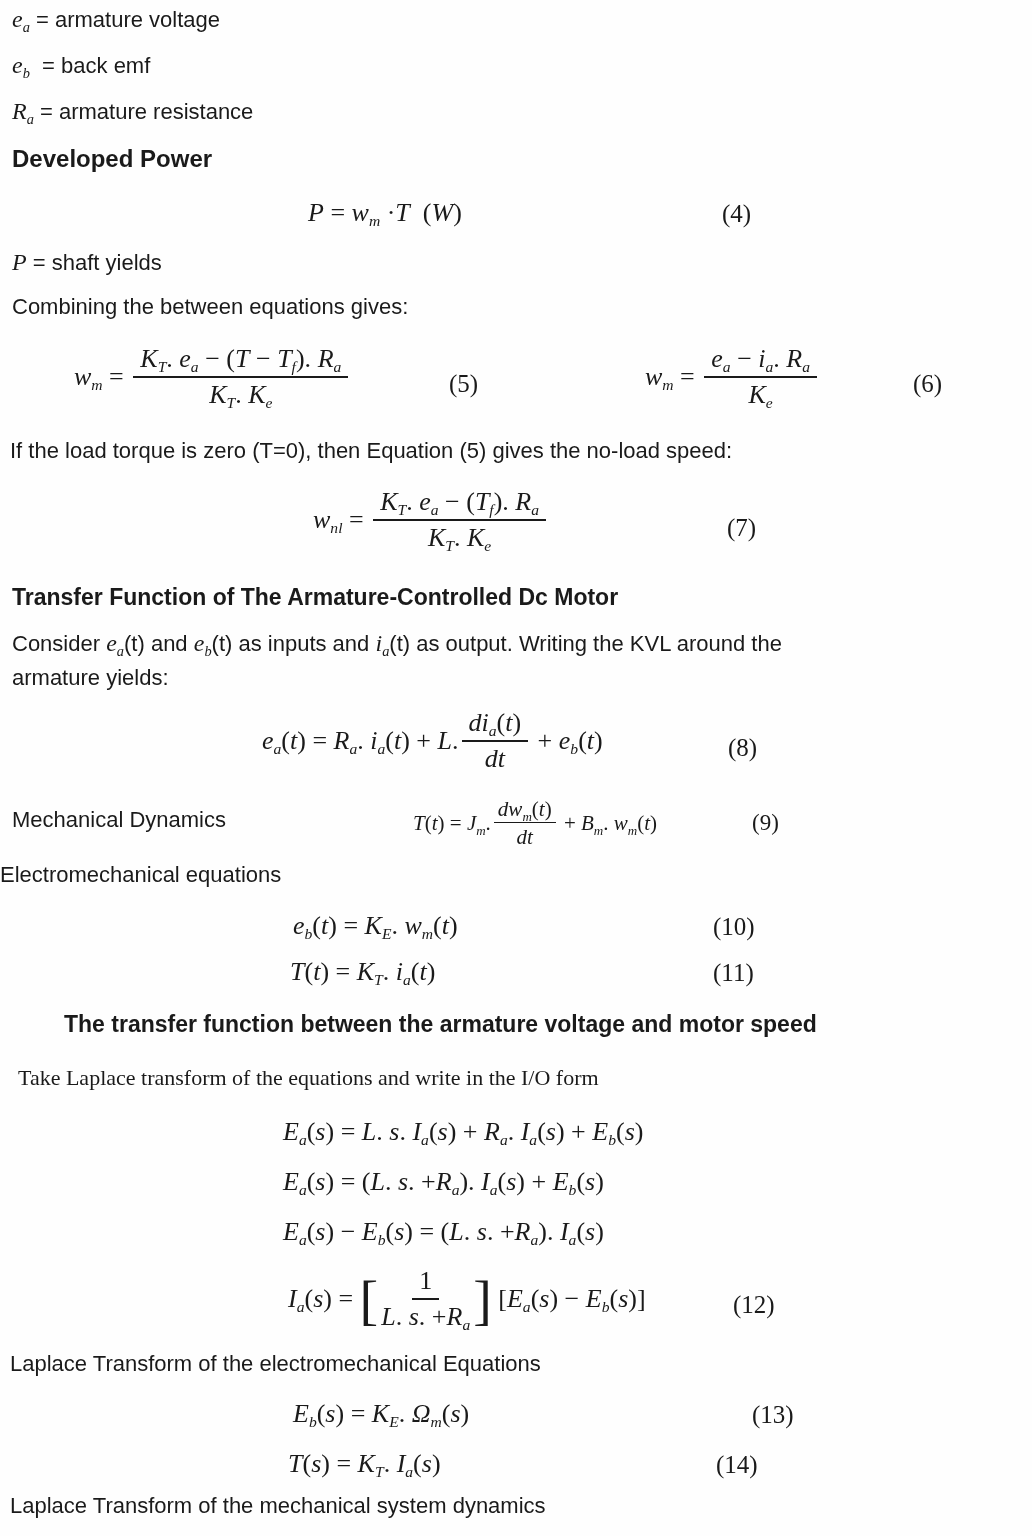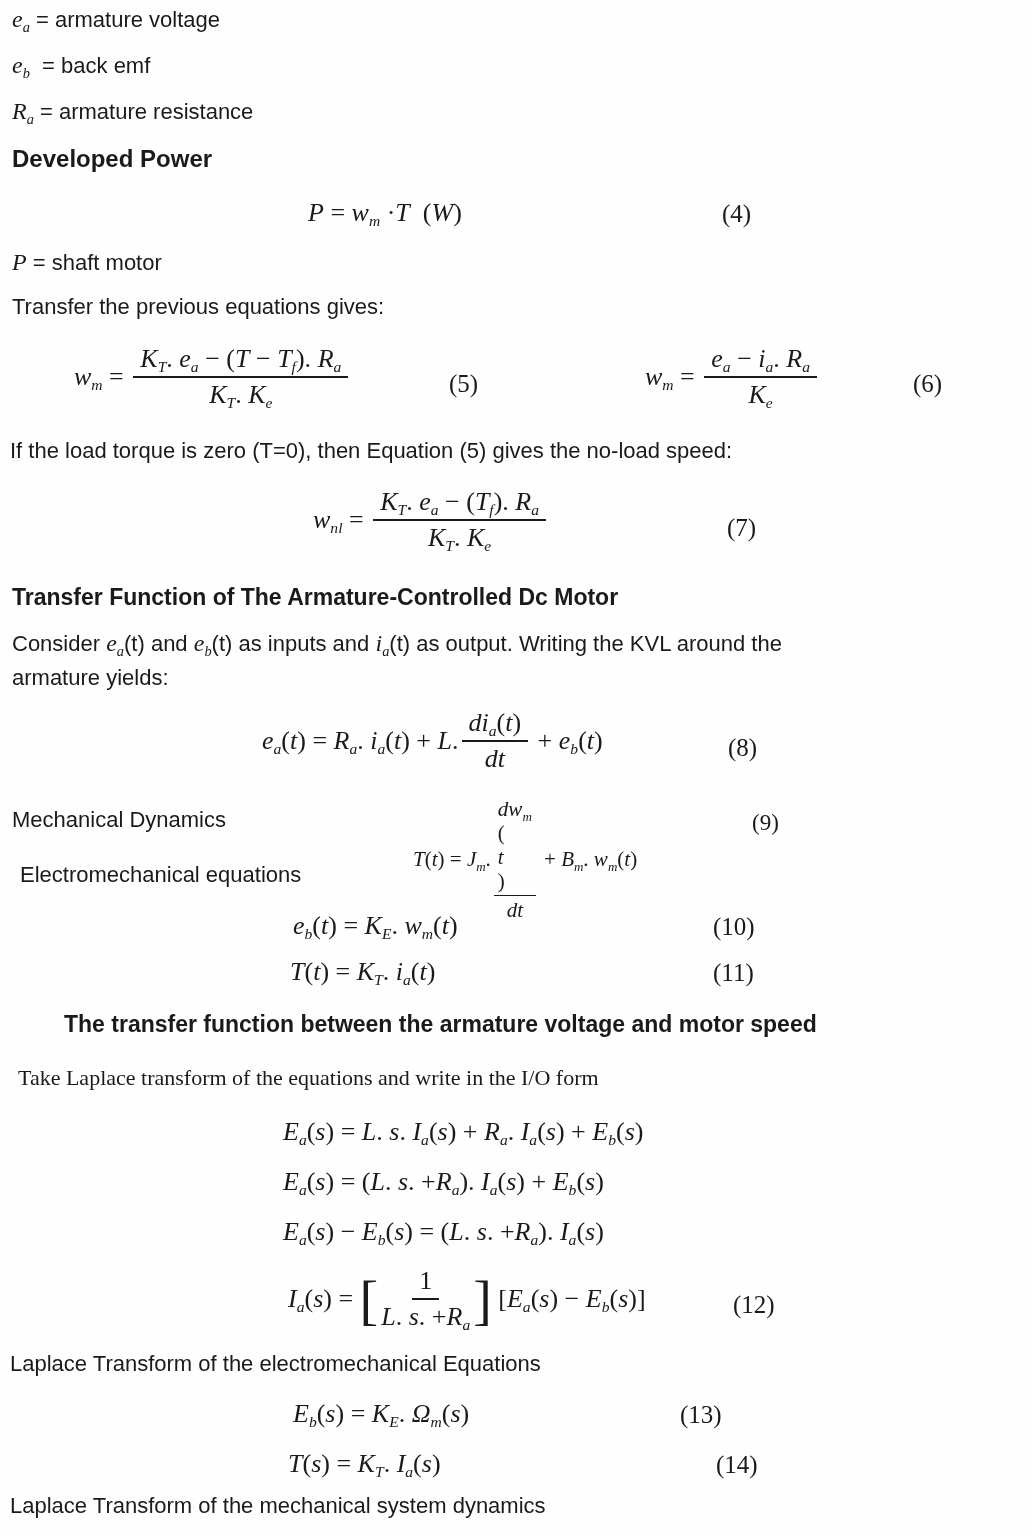--- a/index.html
+++ b/index.html
@@ -39,37 +39,37 @@
   #r-eq7 .eq{left:313px;} #r-eq7 .eqnum{left:727px;top:27px;}
   #h-tf{left:12px;top:584px;}
   #r-cons1{left:12px;top:630px;}
   #r-cons2{left:12px;top:665px;}
   #r-eq8{left:0;top:708px;width:100%;height:90px;}
   #r-eq8 .eq{left:262px;} #r-eq8 .eqnum{left:728px;top:26px;}
   #r-eq9{left:0;top:797px;width:100%;height:60px;}
   #lbl9{left:12px;top:10px;position:absolute;}
   #r-eq9 .eq{left:413px;font-size:21px;}
   #r-eq9 .eq sub{font-size:0.62em;}
-  #r-eq9 .frac .num{border-bottom-width:1.5px;padding:0 4px 1px;flex-direction:column;}
+  #r-eq9 .frac .num{border-bottom-width:1.5px;padding:0 4px 1px;}
   #r-eq9 .eqnum{left:752px;top:13px;font-size:23px;}
-  #r-elec{left:20px;top:862px;}
+  #r-elec{left:0;top:862px;}
   #r-eq10{left:0;top:911px;width:100%;height:40px;}
   #r-eq10 .eq{left:293px;} #r-eq10 .eqnum{left:713px;top:2px;}
   #r-eq11{left:0;top:957px;width:100%;height:40px;}
   #r-eq11 .eq{left:290px;} #r-eq11 .eqnum{left:713px;top:2px;}
   #h-tf2{left:20px;top:1011px;margin-left:44px;}
   #r-take{left:18px;top:1065px;font-family:Liberation Serif, serif;}
   #r-eqA{left:0;top:1117px;width:100%;height:40px;} #r-eqA .eq{left:283px;}
   #r-eqB{left:0;top:1167px;width:100%;height:40px;} #r-eqB .eq{left:283px;}
   #r-eqC{left:0;top:1217px;width:100%;height:40px;} #r-eqC .eq{left:283px;}
   #r-eq12{left:0;top:1266px;width:100%;height:95px;}
   #r-eq12 .eq{left:288px;} #r-eq12 .eqnum{left:733px;top:25px;}
   #r-lem{left:10px;top:1351px;}
   #r-eq13{left:0;top:1399px;width:100%;height:40px;}
-  #r-eq13 .eq{left:293px;} #r-eq13 .eqnum{left:680px;top:2px;font-family:Liberation Serif, serif;}
+  #r-eq13 .eq{left:293px;} #r-eq13 .eqnum{left:752px;top:2px;font-family:Liberation Serif, serif;}
   #r-eq14{left:0;top:1449px;width:100%;height:40px;}
   #r-eq14 .eq{left:288px;} #r-eq14 .eqnum{left:716px;top:2px;}
   #r-lmech{left:10px;top:1493px;}
 </style>
 </head>
 <body>
 
 <div id="page">
 
   <div class="row mline" id="r-def-ea">
@@ -87,23 +87,23 @@
 
   <div class="row h1" id="h-dev">Developed Power</div>
 
   <div class="row" id="r-eq4">
     <span class="eq"><span class="it">P</span><span class="rm"> = </span><span class="it">w<sub>m</sub></span><span class="rm"> ·</span><span class="it">T</span><span class="rm">  (</span><span class="it">W</span><span class="rm">)</span></span>
     <span class="eqnum">(4)</span>
   </div>
 
   <div class="row mline" id="r-shaft">
       <span class="it">P</span>
-      <span class="sans"> = shaft motor</span>
+      <span class="sans"> = shaft yields</span>
     </div>
-  <div class="row sans" id="r-comb">Transfer the previous equations gives:</div>
+  <div class="row sans" id="r-comb">Combining the between equations gives:</div>
 
   <div class="row" id="r-eq56">
     <span class="eq" id="eq5"><span class="it">w<sub>m</sub></span><span class="rm"> = </span><span class="frac"><span class="num"><span class="it">K<sub>T</sub></span><span class="rm">. </span><span class="it">e<sub>a</sub></span><span class="rm"> − </span><span class="rm">(</span><span class="it">T</span><span class="rm"> − </span><span class="it">T<sub>f</sub></span><span class="rm">). </span><span class="it">R<sub>a</sub></span></span><span class="den"><span class="it">K<sub>T</sub></span><span class="rm">. </span><span class="it">K<sub>e</sub></span></span></span></span>
     <span class="eqnum" id="num5">(5)</span>
     <span class="eq" id="eq6"><span class="it">w<sub>m</sub></span><span class="rm"> = </span><span class="frac"><span class="num"><span class="it">e<sub>a</sub></span><span class="rm"> − </span><span class="it">i<sub>a</sub></span><span class="rm">. </span><span class="it">R<sub>a</sub></span></span><span class="den"><span class="it">K<sub>e</sub></span></span></span></span>
     <span class="eqnum" id="num6">(6)</span>
   </div>
 
   <div class="row sans" id="r-ifload">If the load torque is zero (T=0), then Equation (5) gives the no-load speed:</div>
 

